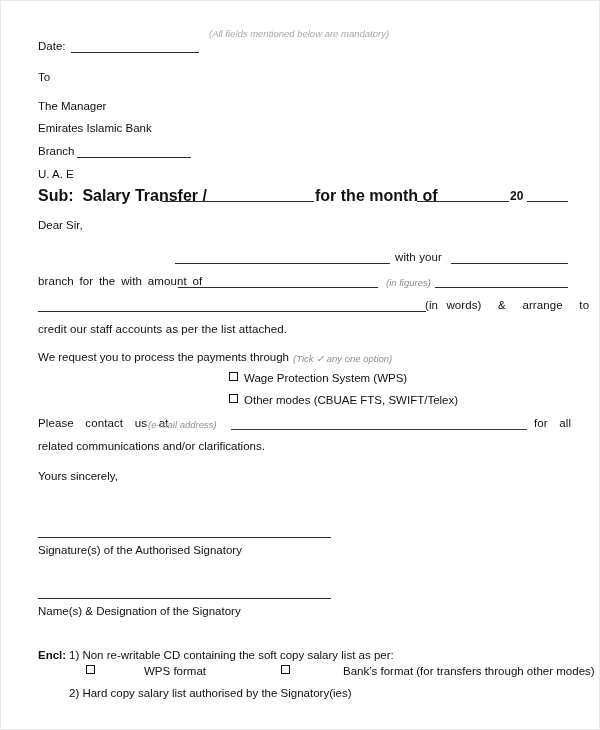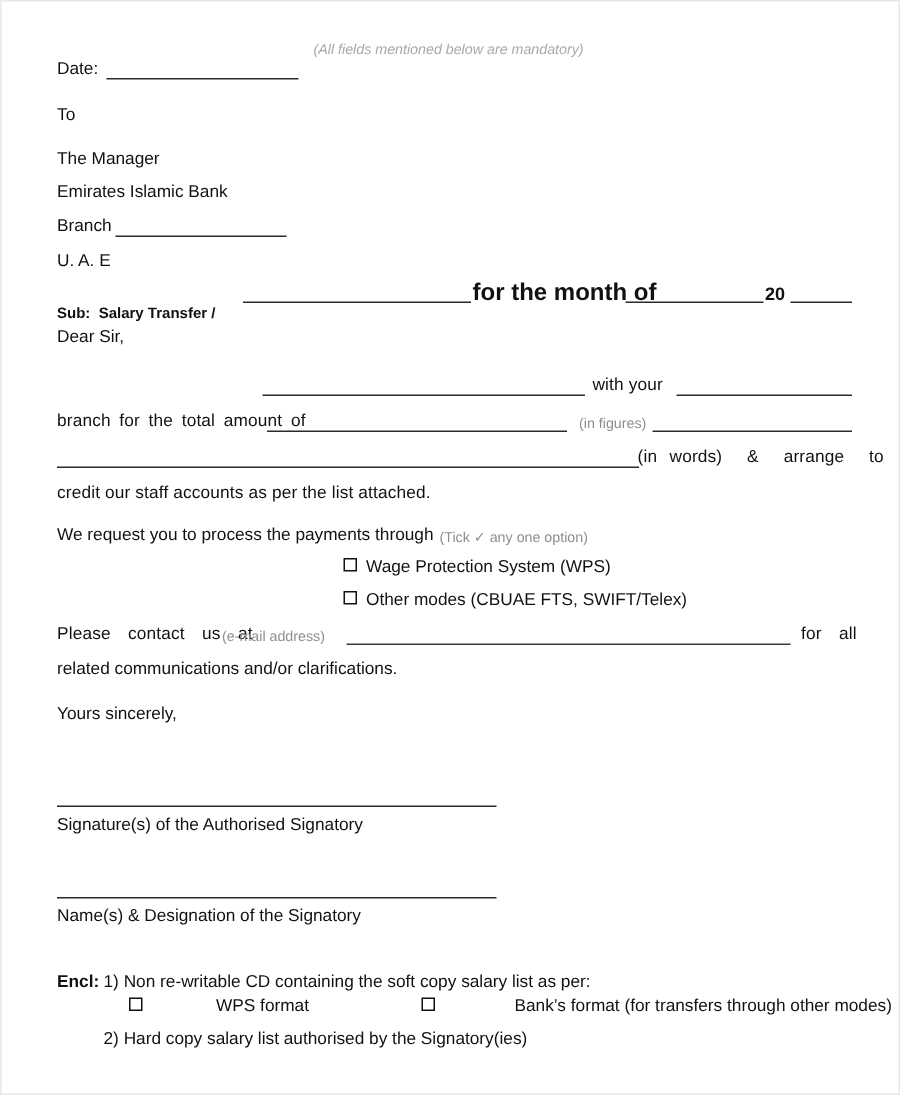--- a/index.html
+++ b/index.html
@@ -24,20 +24,21 @@
   
   .t  { white-space: pre; line-height: 14px; }
   .bold { font-weight: bold; }
   .hint {
     color: #a8a8a8;
     font-style: italic;
     font-size: 9.5px;
   }
   .hint-dark {
     color: #8e8e8e;
+    font-style: italic;
     font-size: 9.5px;
   }
 
   
   .rule {
     position: absolute;
     height: 0;
     border-bottom: 1.3px solid #2b2b2b;
   }
   .rule-thin {
@@ -75,36 +76,36 @@
 
   <div class="abs t" style="left:37px; top:98px;">The Manager</div>
 
   <div class="abs t" style="left:37px; top:120px;">Emirates Islamic Bank</div>
 
   <div class="abs t" style="left:37px; top:143px;">Branch</div>
   <div class="rule" style="left:76px; top:156px; width:114px;"></div>
 
   <div class="abs t" style="left:37px; top:166px;">U. A. E</div>
 
-  <div class="abs t bold" style="left:37px; top:202px; font-size:10px;text-align:right;">Sub:  Salary Transfer /</div>
+  <div class="abs t bold" style="left:37px; top:188px; font-size:16px;text-align:right;">Sub:  Salary Transfer /</div>
   <div class="rule" style="left:161px; top:200px; width:152px;"></div>
 
   <div class="abs t bold" style="left:314px; top:188px; font-size:16px;">for the month of</div>
   <div class="rule" style="left:416px; top:200px; width:92px;"></div>
 
   <div class="abs t bold" style="left:509px; top:188px; font-size:12px;">20</div>
   <div class="rule" style="left:526px; top:200px; width:41px;"></div>
 
   <div class="abs t" style="left:37px; top:217px;">Dear Sir,</div>
 
   <div class="rule" style="left:174px; top:262px; width:215px;"></div>
   <div class="abs t just" style="left:394px; top:249px;">with your</div>
   <div class="rule" style="left:450px; top:262px; width:117px;"></div>
 
-  <div class="abs t just wide2" style="left:37px; top:273px;">branch for the total amount of</div>
+  <div class="abs t just wide2" style="left:37px; top:273px;">branch for the with amount of</div>
   <div class="rule" style="left:177px; top:286px; width:200px;"></div>
   <div class="abs t hint-dark" style="left:385px; top:275px;">(in figures)</div>
   <div class="rule" style="left:434px; top:286px; width:133px;"></div>
 
   <div class="rule" style="left:37px; top:310px; width:388px;"></div>
   <div class="abs t just wide" style="left:424px; top:297px;">(in words)  &amp;  arrange  to</div>
 
   <div class="abs t just" style="left:37px; top:321px;">credit our staff accounts as per the list attached.</div>
 
   <div class="abs t" style="left:37px; top:349px;">We request you to process the payments through</div>

